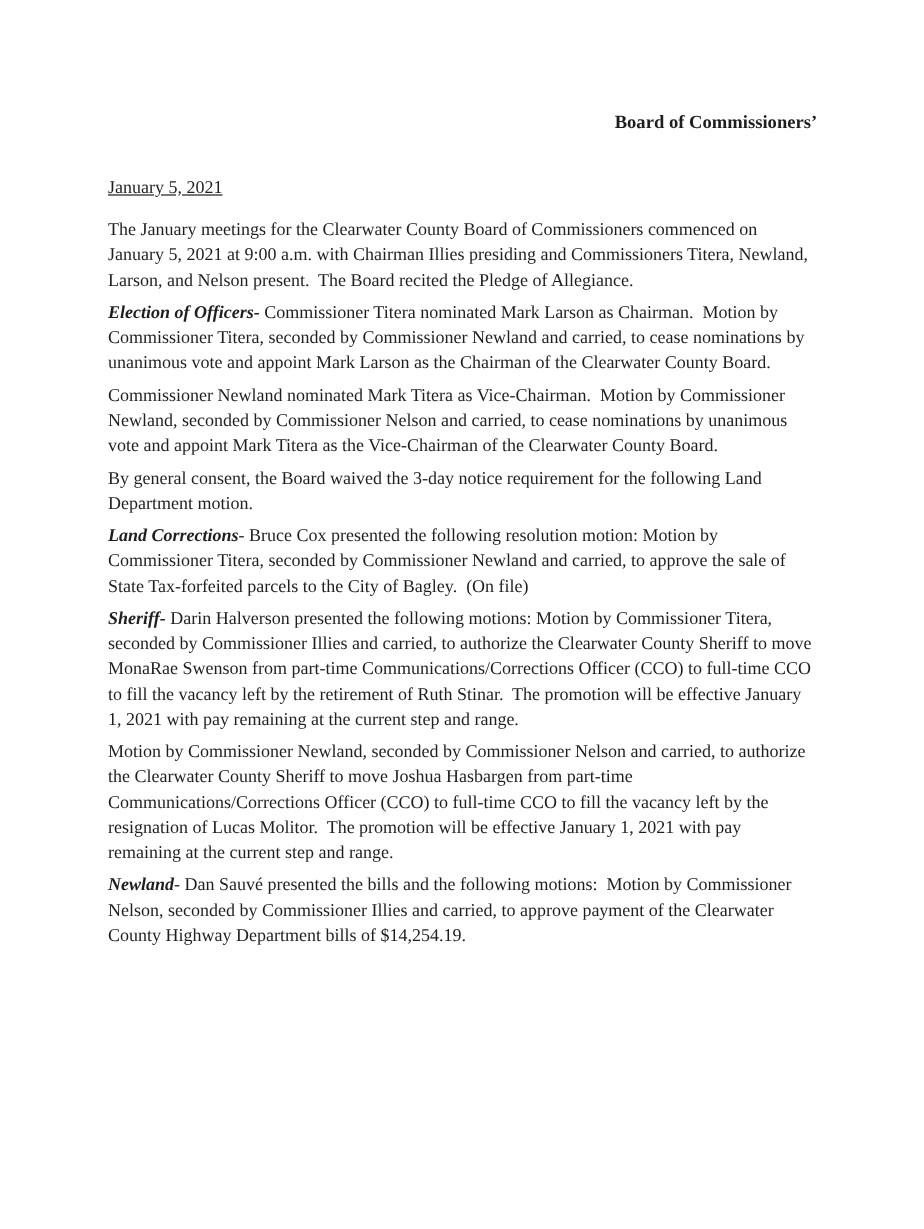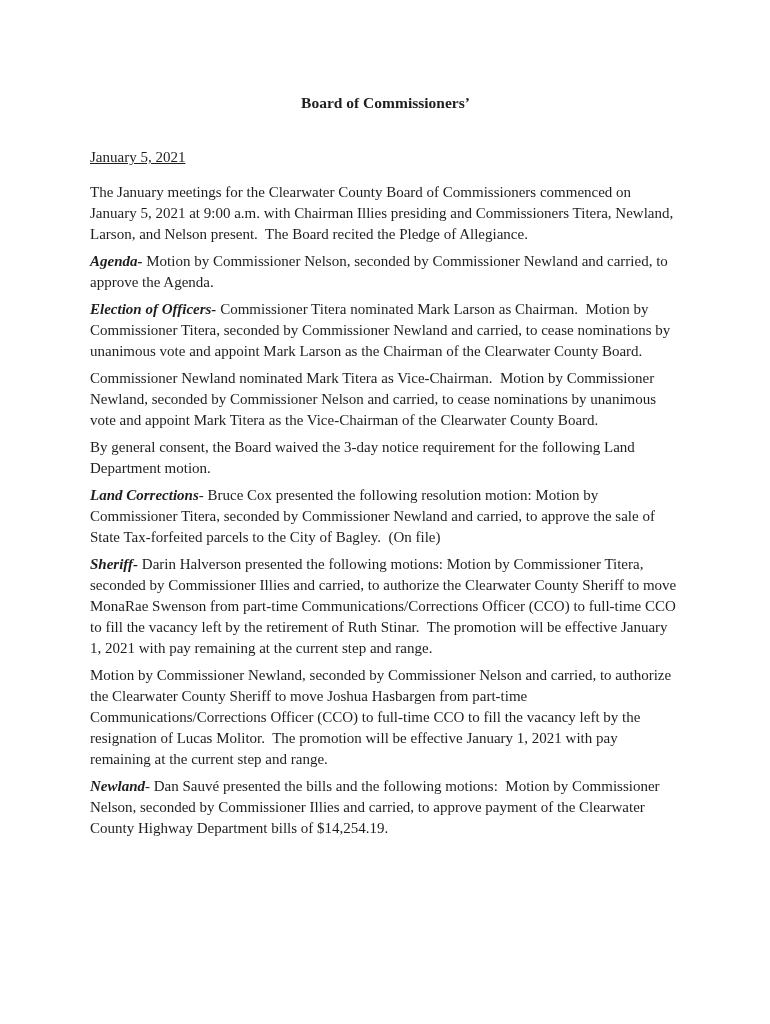--- a/index.html
+++ b/index.html
@@ -18,21 +18,21 @@
   }
   .page {
     box-sizing: border-box;
     width: 770px;
     height: 1024px;
     padding: 92px 89px 0 90px;
     background: #ffffff;
   }
   .doc-title {
     margin: 0 0 34px 0;
-    text-align: center;
+    text-align: right;
     font-weight: bold;
     font-size: 15.5px;
     line-height: 21px;
   }
   .date-heading {
     margin: 0 0 14px 0;
     text-decoration: underline;
   }
   .para {
     margin: 0 0 6px 0;
@@ -48,21 +48,20 @@
 </style>
 </head>
 <body>
 
 <div class="page">
   <h1 class="doc-title">Board of Commissioners’</h1>
   <div class="date-heading">January 5, 2021</div>
 
   <p class="para"><span class="lead"></span><span>The January meetings for the Clearwater County Board of Commissioners commenced on January 5, 2021 at 9:00 a.m. with Chairman Illies presiding and Commissioners Titera, Newland, Larson, and Nelson present.  The Board recited the Pledge of Allegiance.</span></p>
 
-  <p class="para"><span class="lead">Agenda-</span><span> Motion by Commissioner Nelson, seconded by Commissioner Newland and carried, to approve the Agenda.</span></p>
 
   <p class="para"><span class="lead">Election of Officers-</span><span> Commissioner Titera nominated Mark Larson as Chairman.  Motion by Commissioner Titera, seconded by Commissioner Newland and carried, to cease nominations by unanimous vote and appoint Mark Larson as the Chairman of the Clearwater County Board.</span></p>
 
   <p class="para"><span class="lead"></span><span>Commissioner Newland nominated Mark Titera as Vice-Chairman.  Motion by Commissioner Newland, seconded by Commissioner Nelson and carried, to cease nominations by unanimous vote and appoint Mark Titera as the Vice-Chairman of the Clearwater County Board.</span></p>
 
 
   <p class="para"><span class="lead"></span><span>By general consent, the Board waived the 3-day notice requirement for the following Land Department motion.</span></p>
 
   <p class="para"><span class="lead">Land Corrections</span><span>- Bruce Cox presented the following resolution motion: Motion by Commissioner Titera, seconded by Commissioner Newland and carried, to approve the sale of State Tax-forfeited parcels to the City of Bagley.  (On file)</span></p>
 

